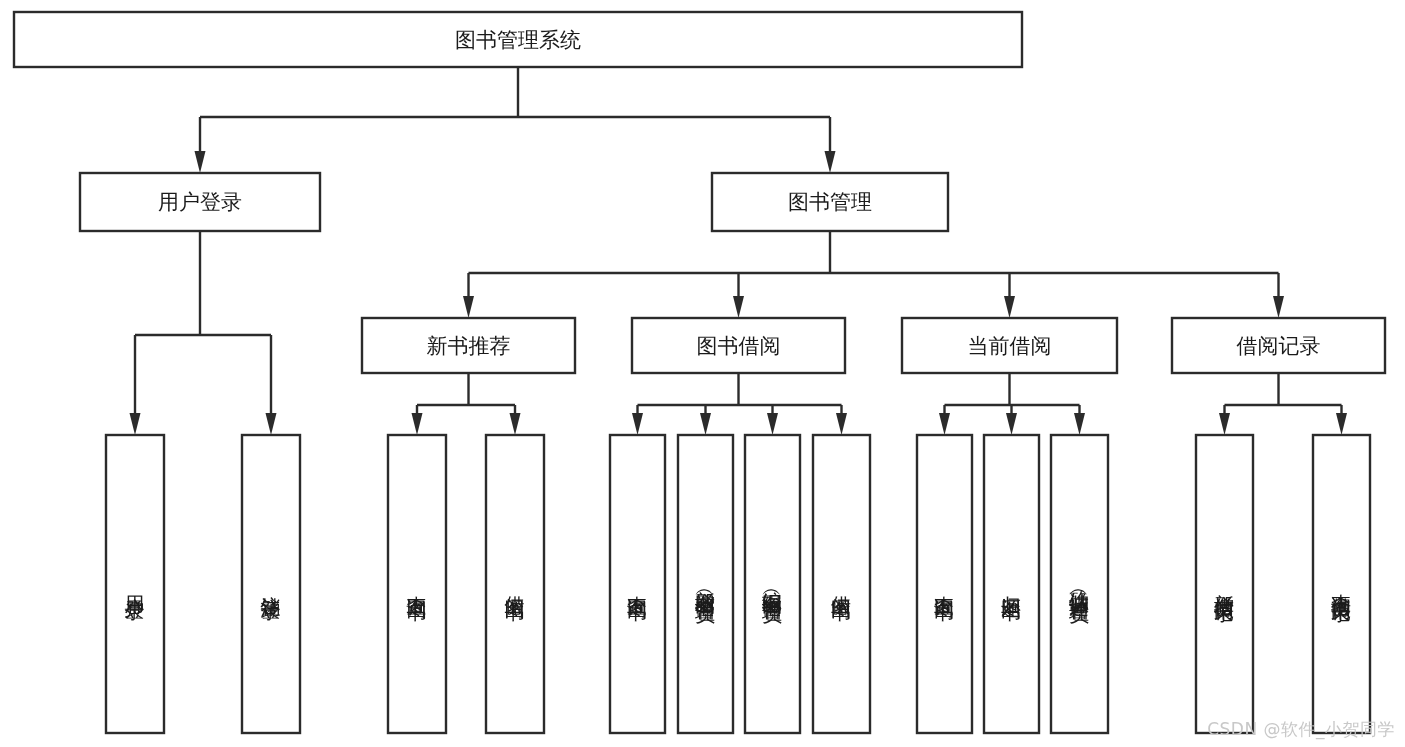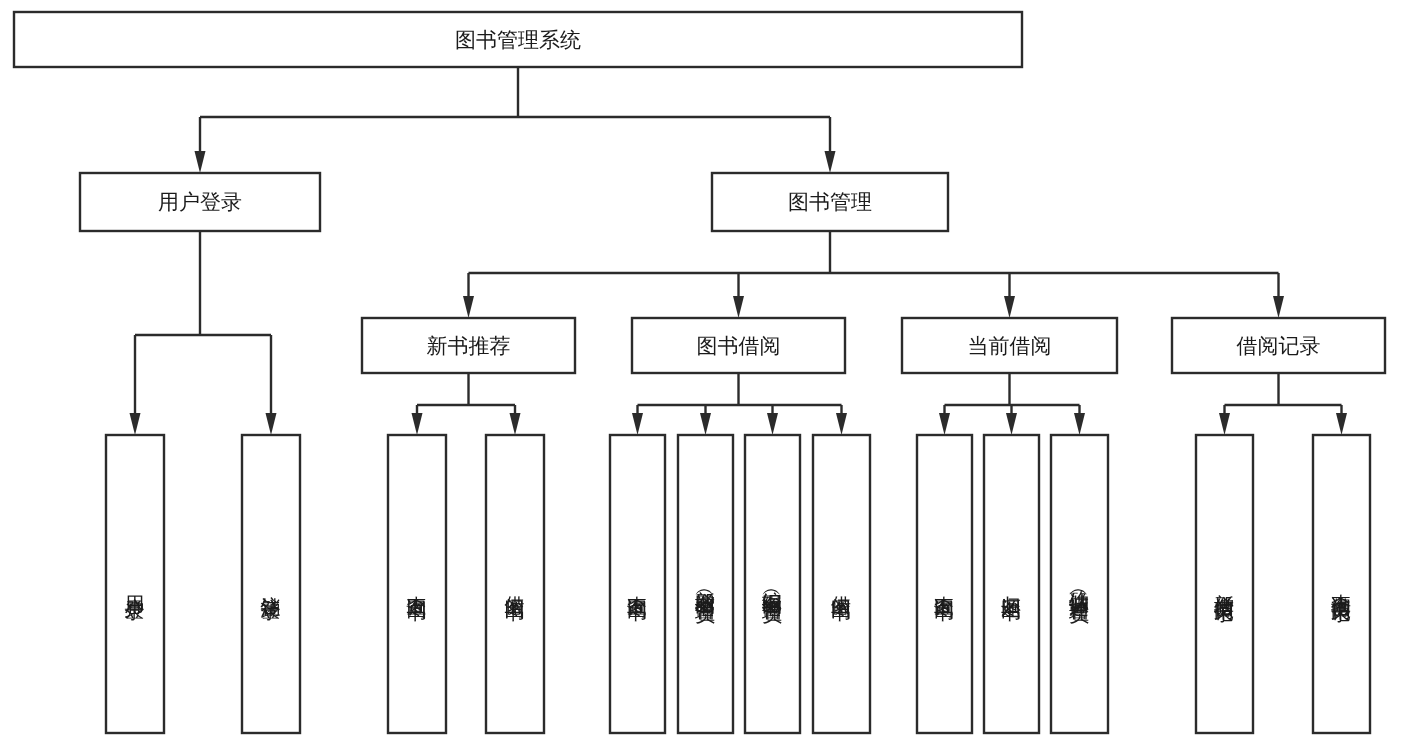--- a/index.html
+++ b/index.html
@@ -211,14 +211,15 @@
       <div class="node-label-v" style="left: 678px; top: 435px; width: 55px; height: 298px;">新增图书（管理员）</div>
       <div class="node-label-v" style="left: 745px; top: 435px; width: 55px; height: 298px;">编辑图书（管理员）</div>
       <div class="node-label-v" style="left: 813px; top: 435px; width: 57px; height: 298px;">借阅图书</div>
       <div class="node-label-v" style="left: 917px; top: 435px; width: 55px; height: 298px;">查询图书</div>
       <div class="node-label-v" style="left: 984px; top: 435px; width: 55px; height: 298px;">归还图书</div>
       <div class="node-label-v" style="left: 1051px; top: 435px; width: 57px; height: 298px;">确认归还（管理员）</div>
       <div class="node-label-v" style="left: 1196px; top: 435px; width: 57px; height: 298px;">新增借阅记录</div>
       <div class="node-label-v" style="left: 1313px; top: 435px; width: 57px; height: 298px;">查询借阅记录</div>
     </div>
 
+  <div id="watermark">CSDN @软件_小贺同学</div>
 
 </div>
 
 </body></html>

